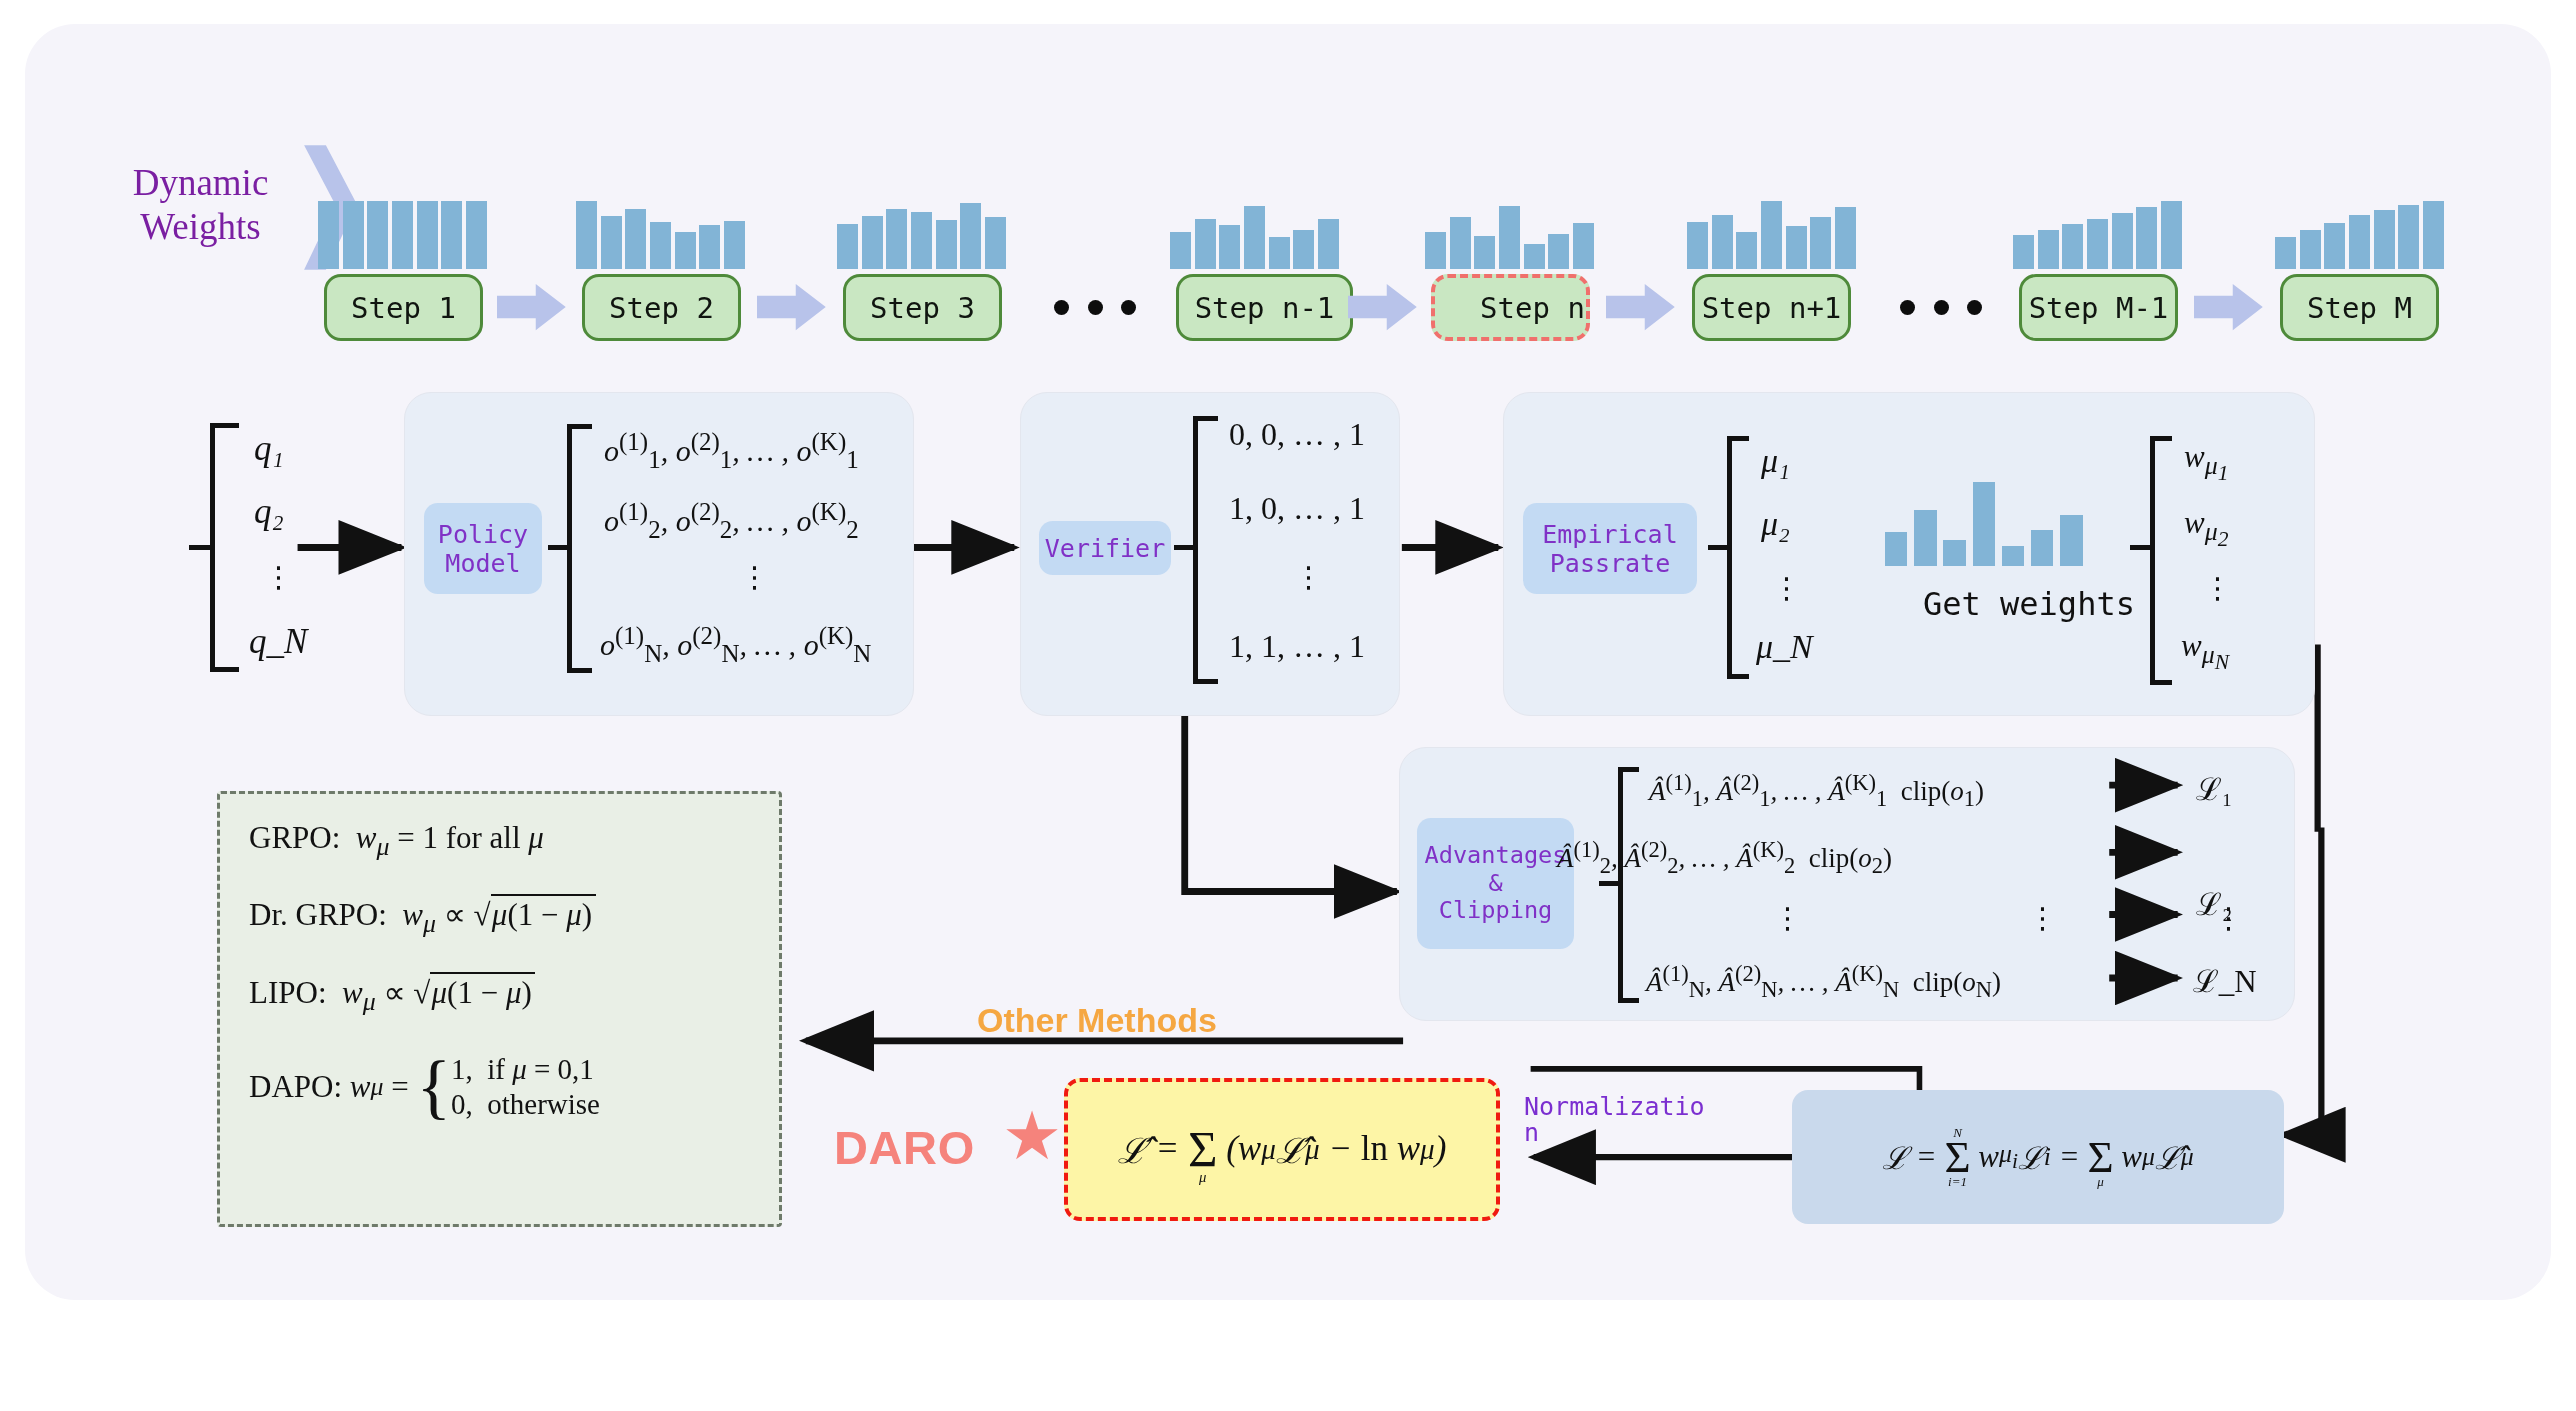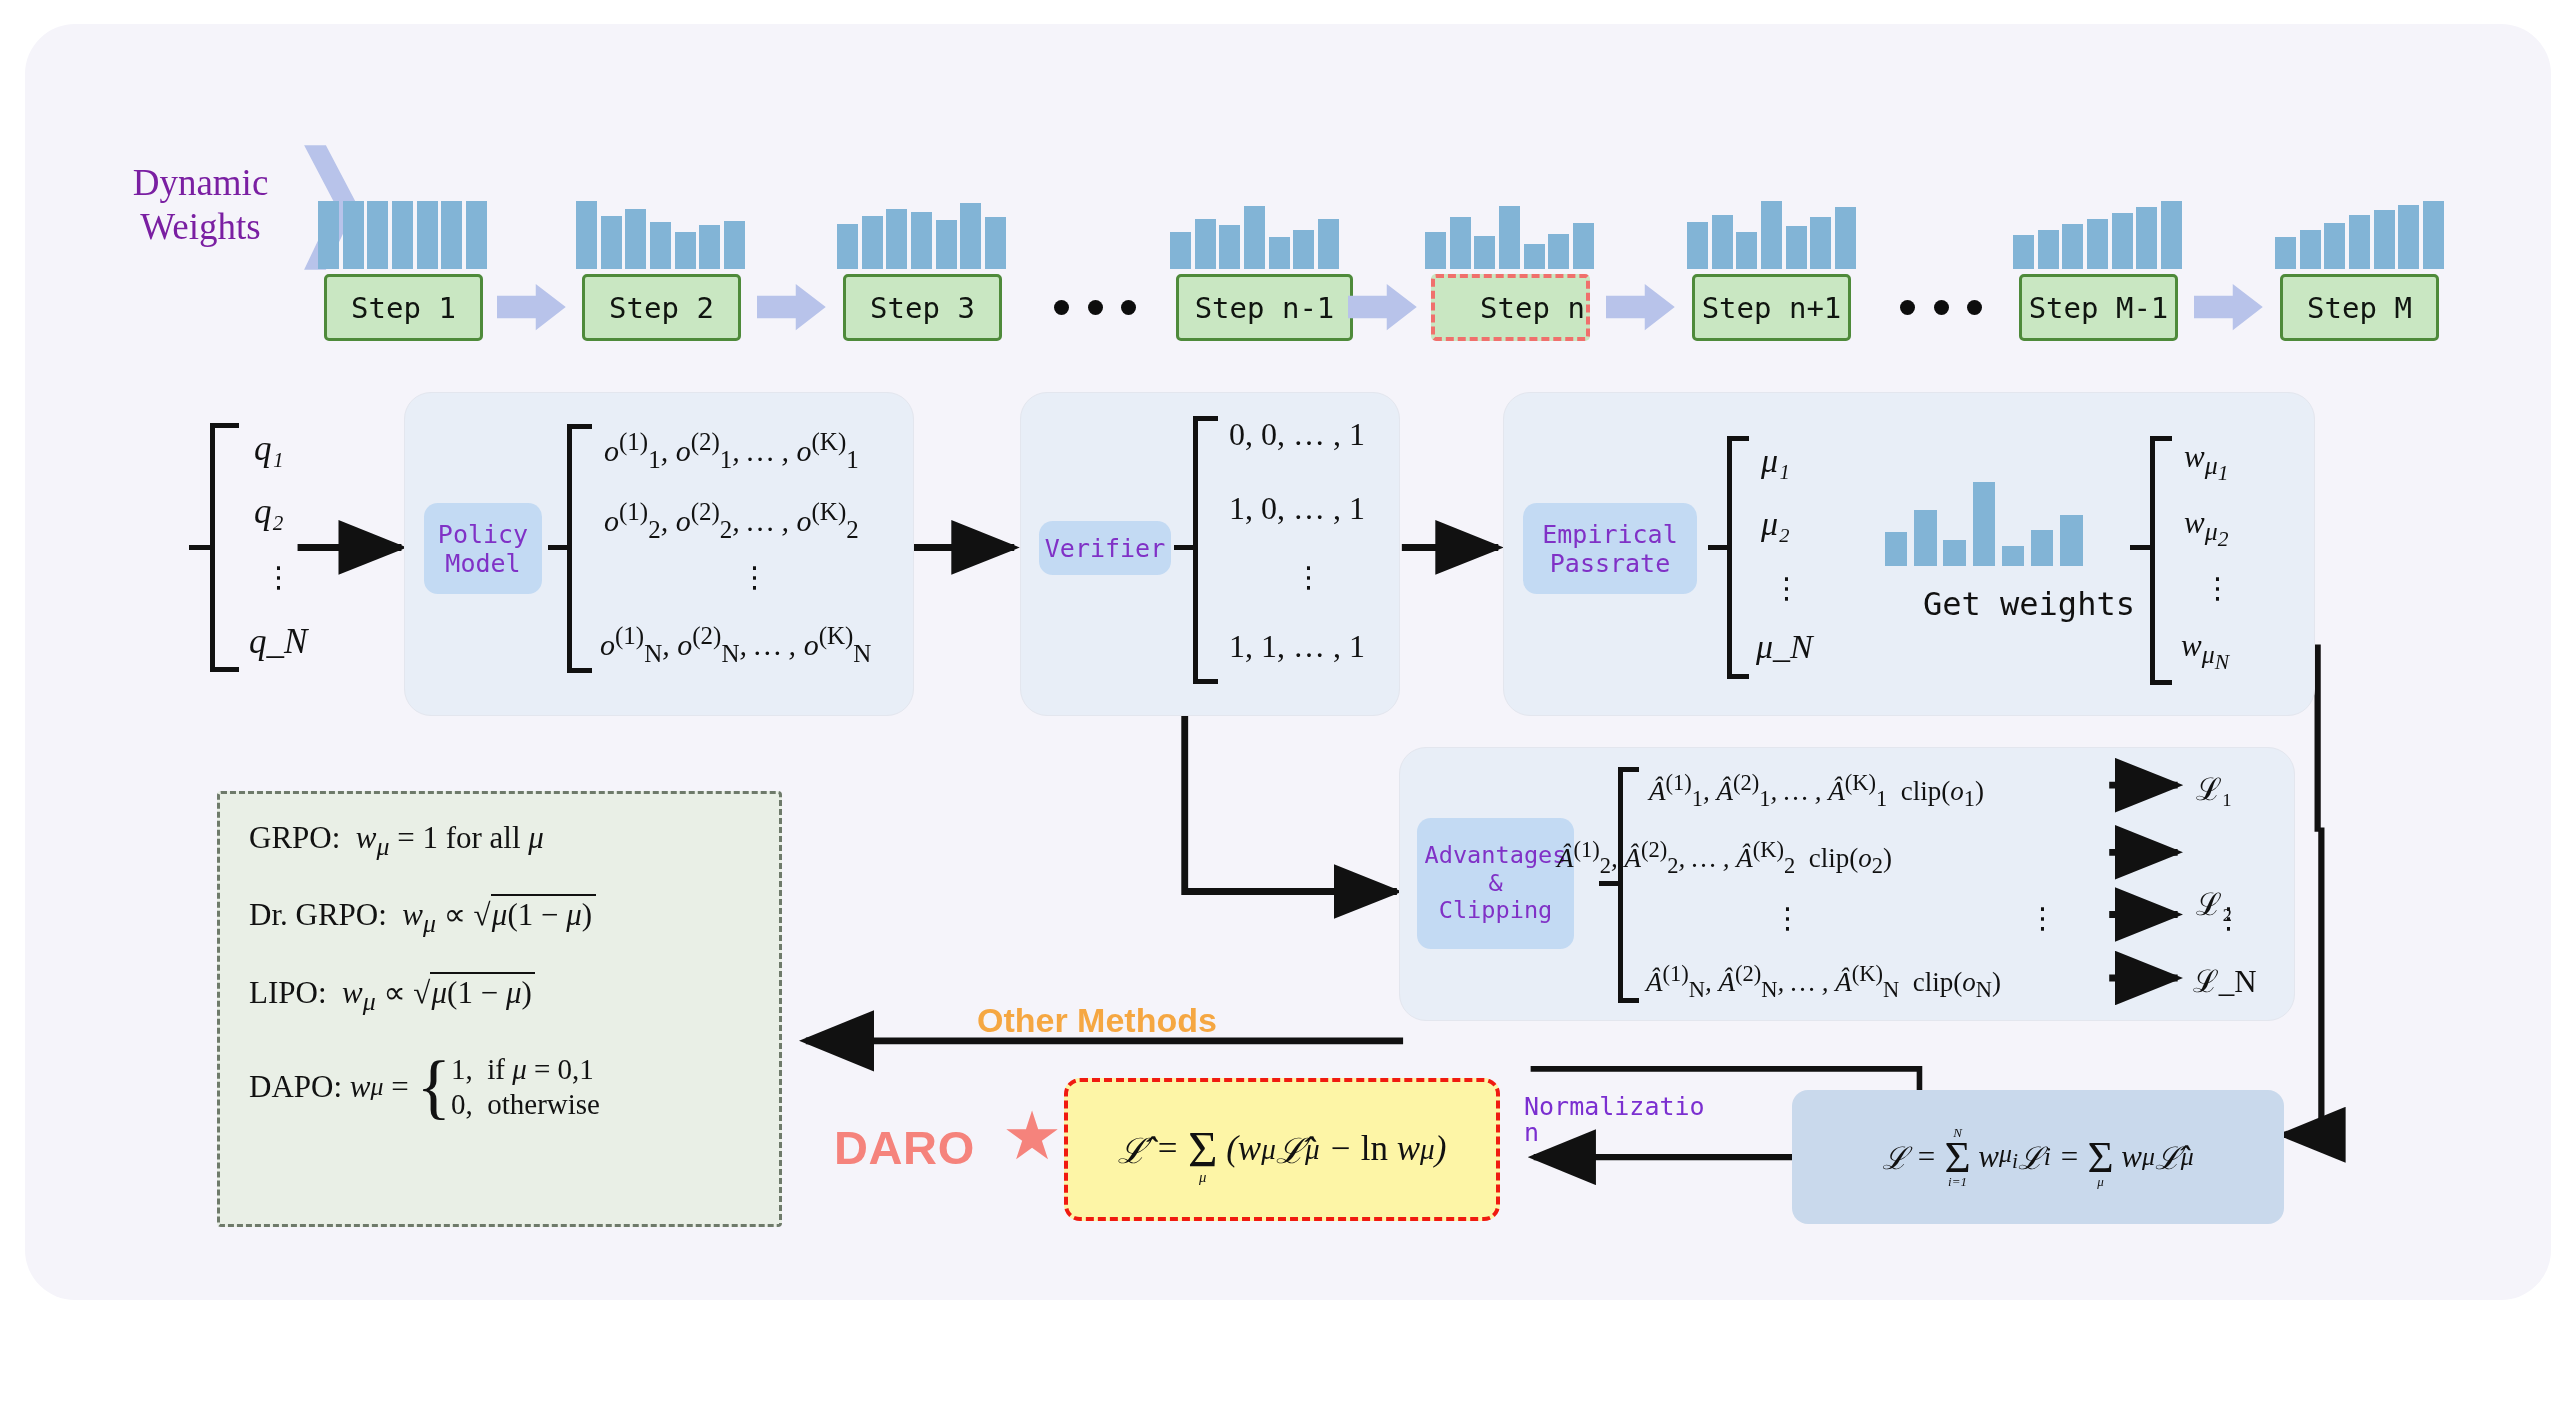--- a/index.html
+++ b/index.html
@@ -8,21 +8,21 @@
   #canvas{position:absolute;left:25px;top:23.6px;width:2526px;height:1276px;
           background:#f5f4fa;border-radius:50px;}
   .abs{position:absolute;}
   .serif{font-family:"Liberation Serif","DejaVu Serif",serif;}
 
   .dyn-label{color:#7a1fa2;font-family:"Liberation Serif",serif;font-size:37px;
              line-height:1.18;text-align:center;}
 
   
   .step-box{position:absolute;background:#c9e7c2;border:3.1px solid #4e8a3a;
-            border-radius:5px;display:flex;align-items:center;justify-content:center;
+            border-radius:17px;display:flex;align-items:center;justify-content:center;
             font-family:"DejaVu Sans Mono",monospace;font-size:29px;color:#101510;
             height:67px;box-sizing:border-box;}
   .step-box.hl{border:4.4px dashed #f0706c;}
   .bars{position:absolute;display:flex;align-items:flex-end;gap:3.7px;}
   .bars i{display:block;background:#82b4d6;width:17.4px;}
   .fat i{width:21px;}
   .arr-thick{position:absolute;width:49px;height:44px;}
   .ell{position:absolute;display:flex;gap:18.7px;align-items:center;}
   .ell b{width:15px;height:15px;border-radius:50%;background:#0d0d0d;display:block;}
 

